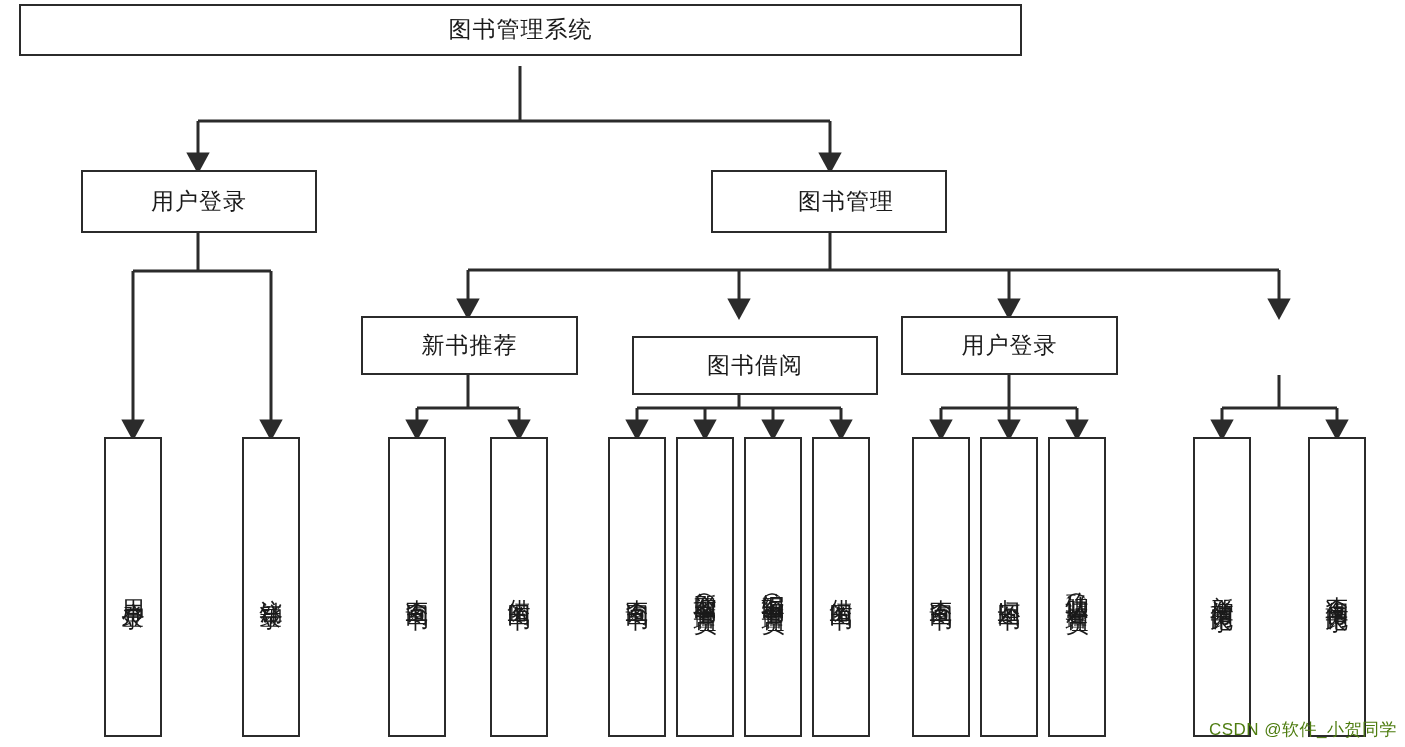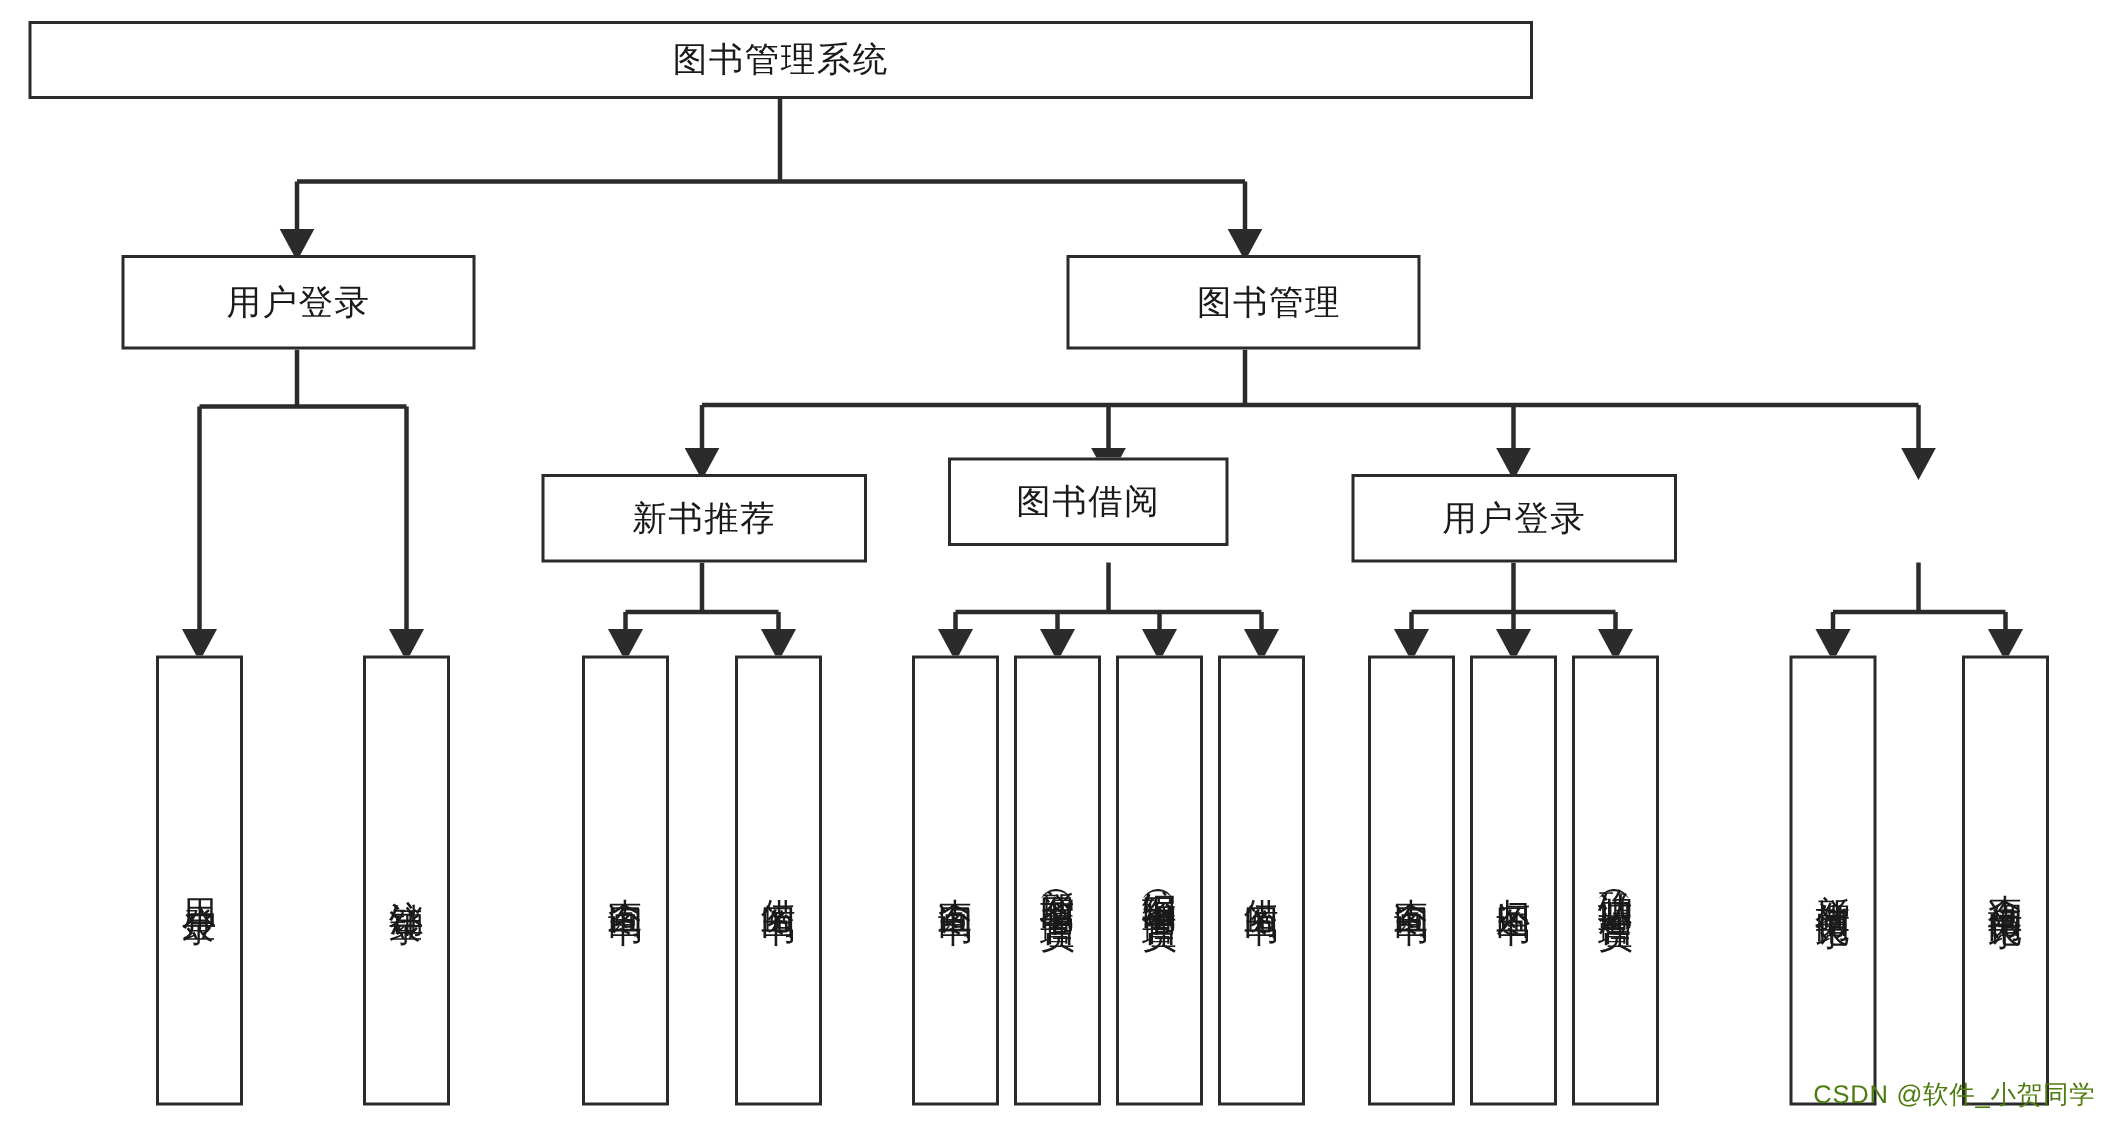--- a/index.html
+++ b/index.html
@@ -114,35 +114,35 @@
       <path d="M1009,408 L1009,429" marker-end="url(#arrow)"></path>
       <path d="M1077,408 L1077,429" marker-end="url(#arrow)"></path>
 
       <path d="M1279,375 L1279,408"></path>
       <path d="M1222,408 L1337,408"></path>
       <path d="M1222,408 L1222,429" marker-end="url(#arrow)"></path>
       <path d="M1337,408 L1337,429" marker-end="url(#arrow)"></path>
     </g>
   </svg>
 
-  <div class="node horizontal" style="left:19px; top:14px; width:1003px; height:52px;">
+  <div class="node horizontal" style="left:19px; top:4px; width:1003px; height:52px;">
     <span>图书管理系统</span>
   </div>
 
   <div class="node horizontal" style="left:81px; top:170px; width:236px; height:63px;">
     <span>用户登录</span>
   </div>
   <div class="node horizontal" style="left:711px; top:170px; width:236px; height:63px;padding-left:34px;">
     <span>图书管理</span>
   </div>
 
   <div class="node horizontal" style="left:361px; top:316px; width:217px; height:59px;justify-content:center;">
     <span>新书推荐</span>
   </div>
-  <div class="node horizontal" style="left:632px; top:305px; width:187px; height:59px;justify-content:center;">
+  <div class="node horizontal" style="left:632px; top:336px; width:246px; height:59px;justify-content:center;">
     <span>图书借阅</span>
   </div>
   <div class="node horizontal" style="left:901px; top:316px; width:217px; height:59px;">
     <span>用户登录</span>
   </div>
 
   <div class="node vertical" style="left:104px; top:437px; width:58px; height:300px;">
     <span class="vlabel">用户登录</span>
   </div>
   <div class="node vertical" style="left:242px; top:437px; width:58px; height:300px;">

